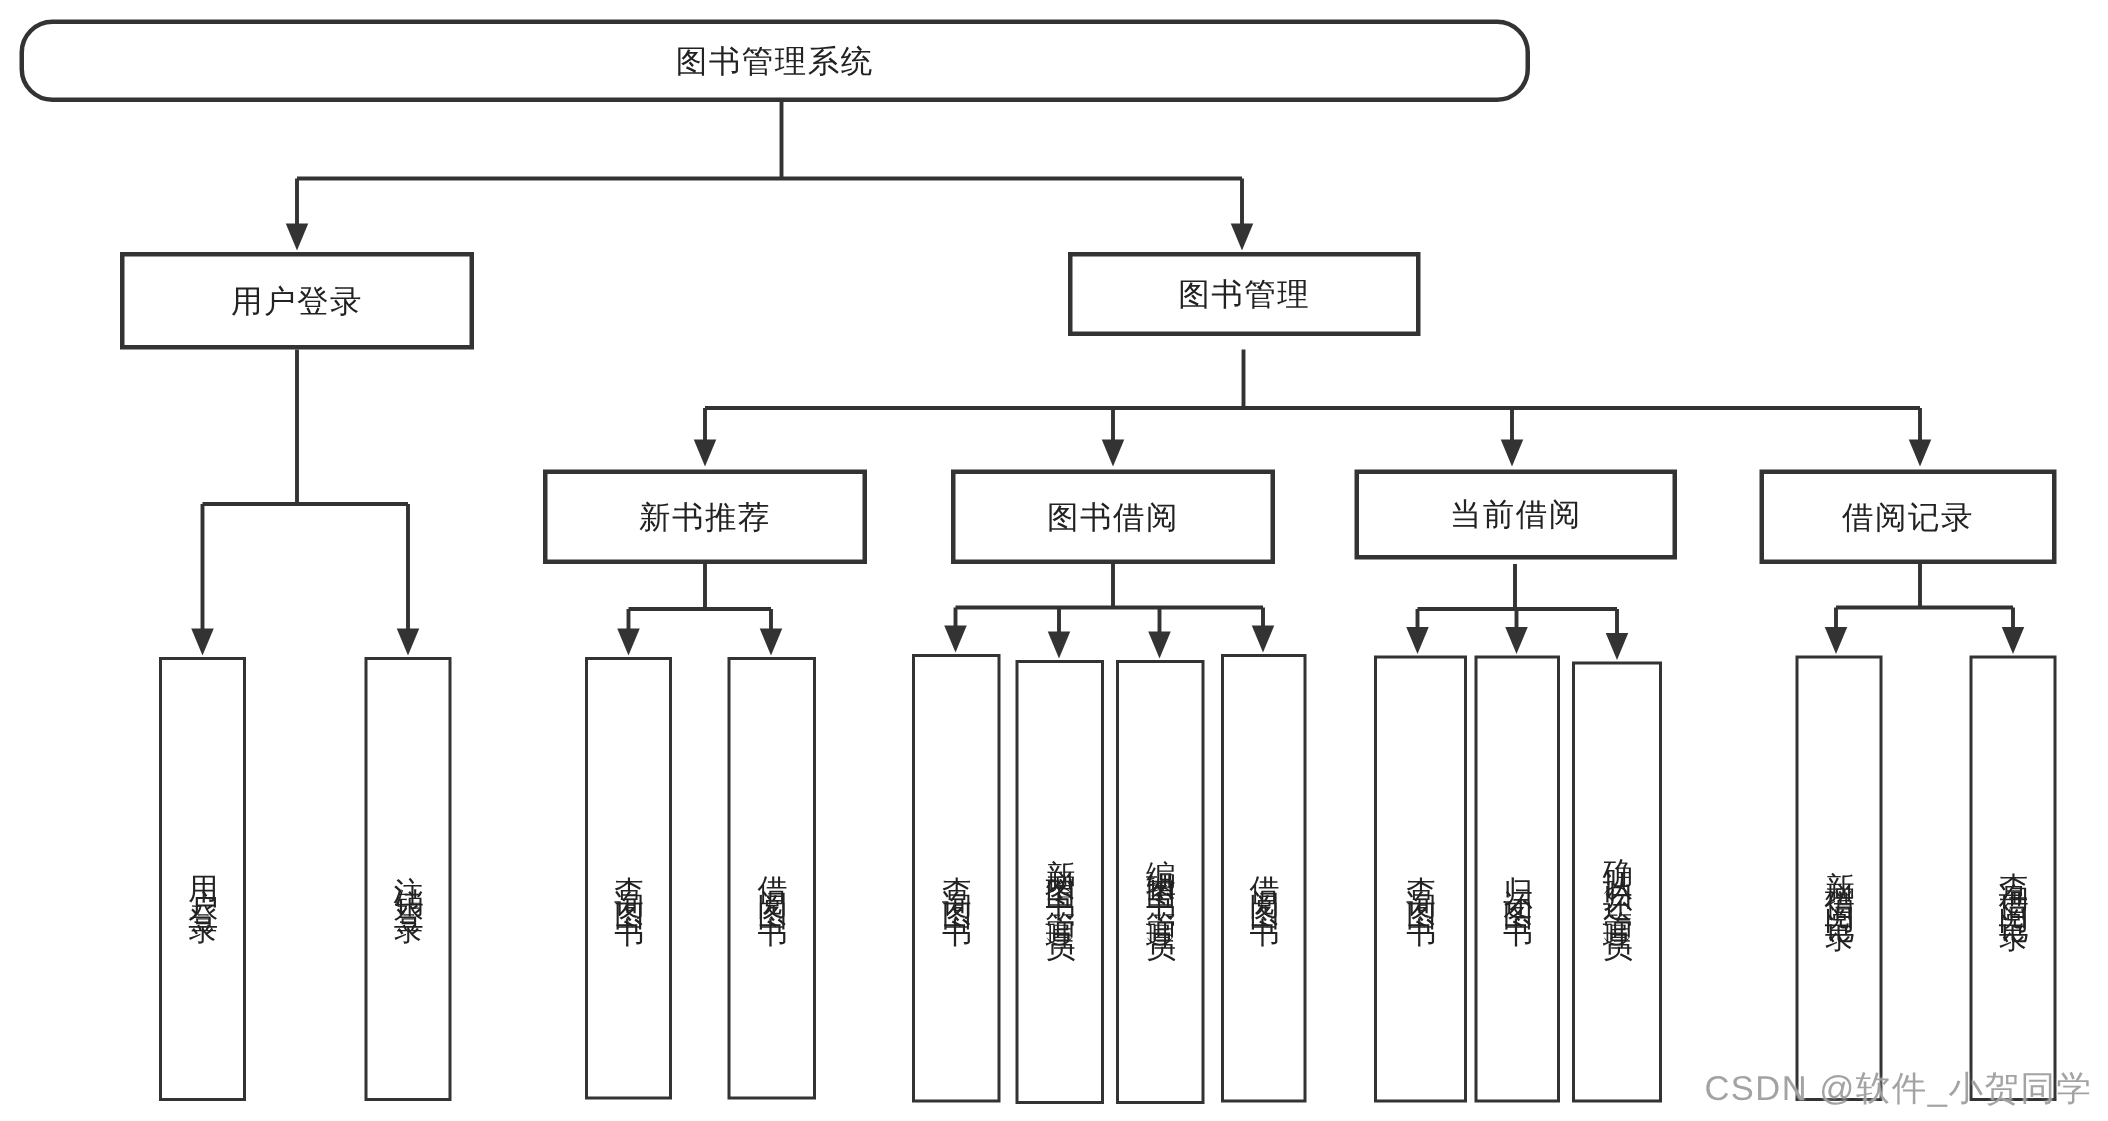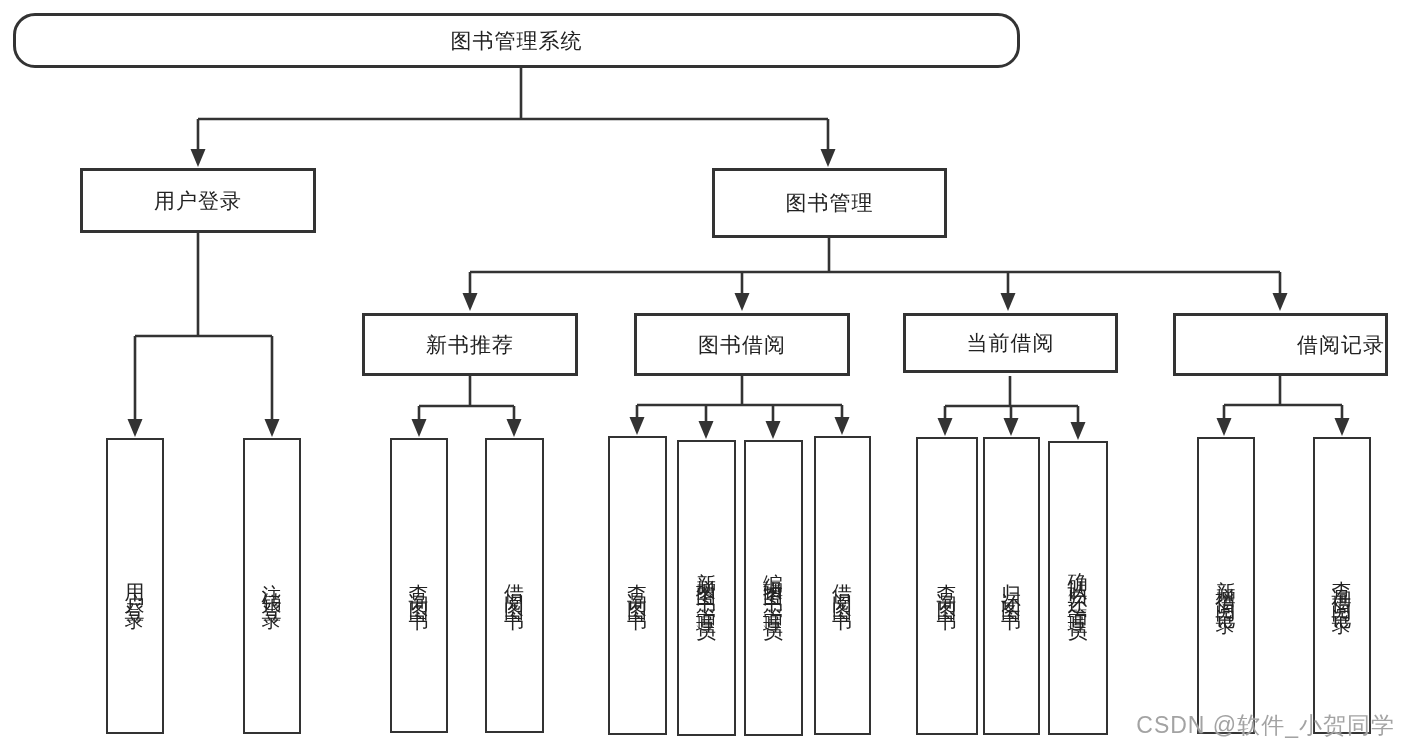--- a/index.html
+++ b/index.html
@@ -110,34 +110,34 @@
     </g>
   </svg>
 
   <div class="hbox" style="left:13px; top:13px; width:1007px; height:55px;border-radius:22px;">
     <span>图书管理系统</span>
   </div>
 
   <div class="hbox" style="left:80px; top:168px; width:236px; height:65px;">
     <span>用户登录</span>
   </div>
-  <div class="hbox" style="left:712px; top:168px; width:235px; height:70px;">
+  <div class="hbox" style="left:712px; top:168px; width:235px; height:56px;">
     <span>图书管理</span>
   </div>
 
   <div class="hbox" style="left:362px; top:313px; width:216px; height:63px;">
     <span>新书推荐</span>
   </div>
   <div class="hbox" style="left:634px; top:313px; width:216px; height:63px;">
     <span>图书借阅</span>
   </div>
   <div class="hbox" style="left:903px; top:313px; width:215px; height:60px;">
     <span>当前借阅</span>
   </div>
-  <div class="hbox" style="left:1173px; top:313px; width:215px; height:63px;justify-content:flex-end;">
+  <div class="hbox" style="left:1173px; top:313px; width:198px; height:63px;">
     <span>借阅记录</span>
   </div>
 
   <div class="vbox" style="left:106px; top:438px; width:58px; height:296px;">
     <span class="vtext">用户登录</span>
   </div>
   <div class="vbox" style="left:243px; top:438px; width:58px; height:296px;">
     <span class="vtext">注销登录</span>
   </div>
 

